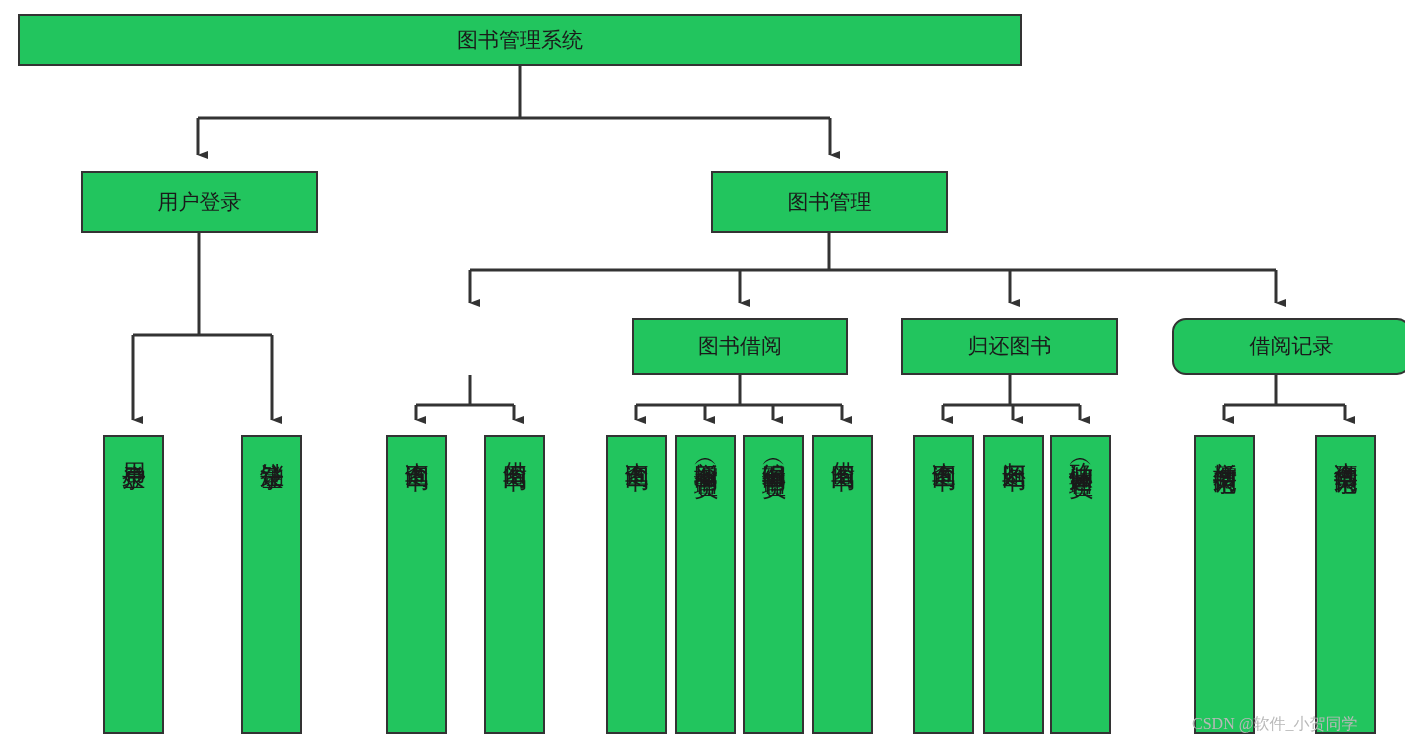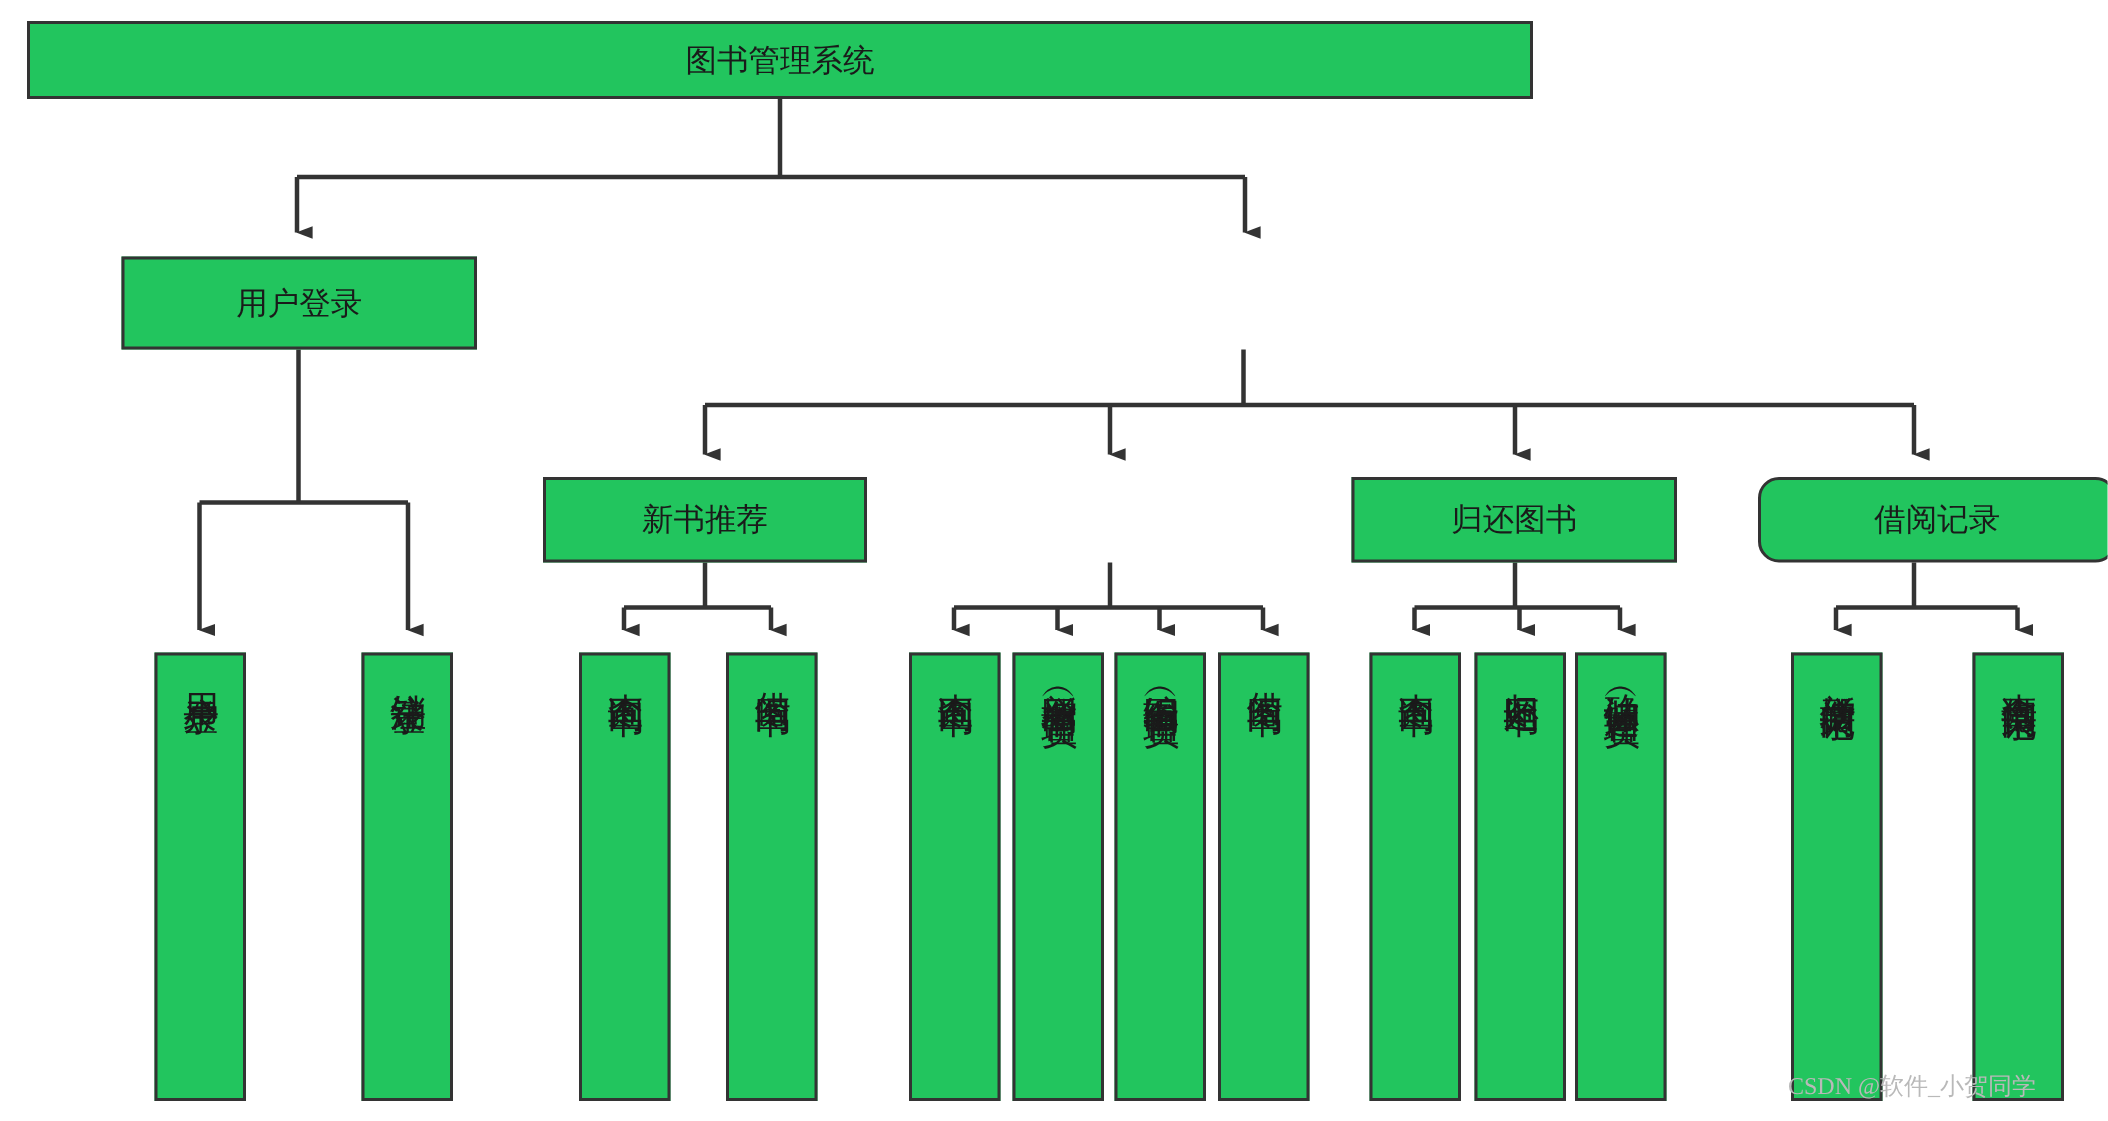--- a/index.html
+++ b/index.html
@@ -122,23 +122,26 @@
     </g>
   </svg>
 
   <div class="node-box node-h" style="left:18px; top:14px; width:1004px; height:52px;">
     <span class="node-label">图书管理系统</span>
   </div>
 
   <div class="node-box node-h" style="left:81px; top:171px; width:237px; height:62px;">
     <span class="node-label">用户登录</span>
   </div>
+  <div class="node-box node-h" style="left:711px; top:171px; width:237px; height:62px;">
+    <span class="node-label">图书管理</span>
+  </div>
 
-  <div class="node-box node-h" style="left:362px; top:318px; width:216px; height:57px;">
-    <span class="node-label">新书推荐</span>
+  <div class="node-box node-h" style="left:632px; top:318px; width:216px; height:57px;">
+    <span class="node-label">图书借阅</span>
   </div>
   <div class="node-box node-h" style="left:901px; top:318px; width:217px; height:57px;">
     <span class="node-label">归还图书</span>
   </div>
   <div class="node-box node-h" style="left:1172px; top:318px; width:239px; height:57px;border-radius:14px;">
     <span class="node-label">借阅记录</span>
   </div>
 
   <div class="node-box node-v" style="left:103px; top:435px; width:61px; height:299px;">
     <span class="node-label">用户登录</span>

